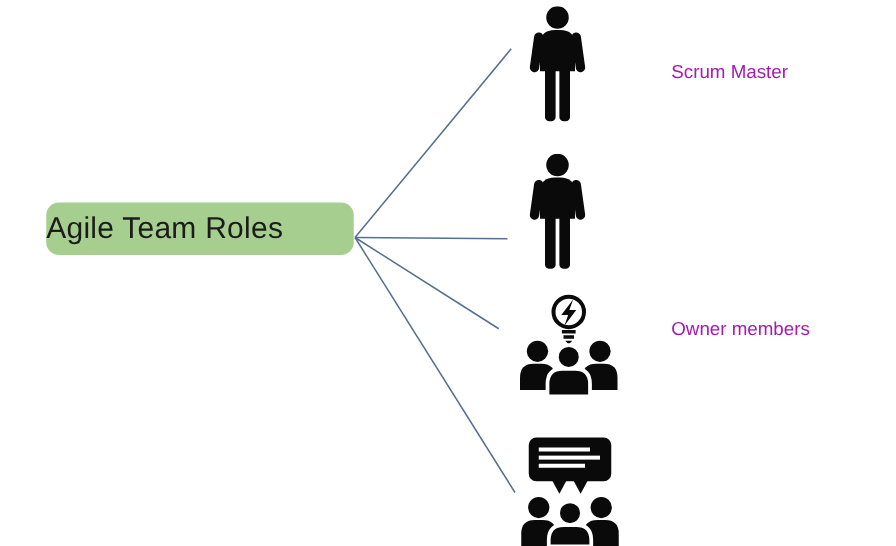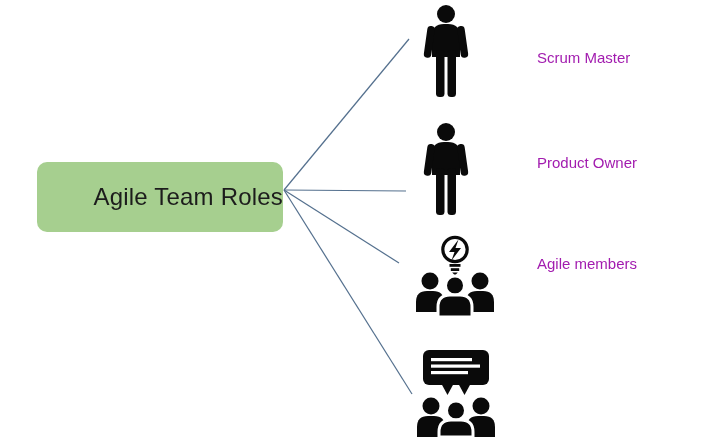--- a/index.html
+++ b/index.html
@@ -6,24 +6,24 @@
   .canvas{
     position:relative;
     width:717px;height:437px;
     background:#ffffff;
     overflow:hidden;
     font-family:"Liberation Sans", sans-serif;
   }
   .connectors{position:absolute;left:0;top:0;width:717px;height:437px;}
   .root-box{
     position:absolute;
-    left:37px;top:162px;width:246px;height:70px;
+    left:37px;top:162px;width:246px;height:42px;
     background:#A6CF8F;
     border-radius:10px;
-    display:flex;align-items:center;justify-content:flex-end;
+    display:flex;align-items:center;justify-content:flex-start;
     font-size:24px;color:#1C1C1C;
     letter-spacing:0.2px;
   }
   .icon{position:absolute;}
   .icon svg{display:block;}
   .branch-label{
     position:absolute;
     left:537px;height:30px;line-height:30px;
     font-size:15px;color:#a21caf;
     white-space:nowrap;
@@ -70,21 +70,20 @@
       <g fill="#0A0A0A">
         <circle cx="23" cy="9" r="9"></circle>
         <path d="M9,52 L9,31 Q9,19 21,19 L25,19 Q37,19 37,31 L37,52 Z"></path>
         <rect x="4.5" y="21" width="7.5" height="32" rx="3.7" transform="rotate(8 8.2 23)"></rect>
         <rect x="34" y="21" width="7.5" height="32" rx="3.7" transform="rotate(-8 37.8 23)"></rect>
         <rect x="13" y="45" width="8.5" height="47" rx="3.5"></rect>
         <rect x="24.5" y="45" width="8.5" height="47" rx="3.5"></rect>
       </g>
     </svg>
   </div>
-  <div class="branch-label lbl-2">Product Owner</div>
 
   <div class="icon" style="left:413px;top:234px;">
     <svg width="84" height="84" viewBox="0 0 84 84" xmlns="http://www.w3.org/2000/svg">
       <g fill="#0A0A0A">
 
         <circle cx="42" cy="15.5" r="12.2" fill="none" stroke="#0A0A0A" stroke-width="3.2"></circle>
         <polygon points="45.5,5.5 36,18 41.5,18 38.5,26.5 48,14 42.5,14"></polygon>
         <rect x="36.5" y="30" width="11" height="2.8"></rect>
         <rect x="37.8" y="34.2" width="8.4" height="2.8"></rect>
         <polygon points="39.2,38.6 44.8,38.6 42,41.6"></polygon>
@@ -93,21 +92,21 @@
         <path d="M3,78 L3,68 Q3,57 14,57 L20,57 Q31,57 31,68 L31,78 Z"></path>
 
         <circle cx="67" cy="47" r="8.5"></circle>
         <path d="M53,78 L53,68 Q53,57 64,57 L70,57 Q81,57 81,68 L81,78 Z"></path>
 
         <circle cx="42" cy="51.5" r="9.5" stroke="#fff" stroke-width="3"></circle>
         <path d="M25,83 L25,73 Q25,61 37,61 L47,61 Q59,61 59,73 L59,83 Z" stroke="#fff" stroke-width="3"></path>
       </g>
     </svg>
   </div>
-  <div class="branch-label lbl-3">Agile members</div>
+  <div class="branch-label lbl-3">Owner members</div>
 
   <div class="icon" style="left:414px;top:349px;">
     <svg width="84" height="88" viewBox="0 0 84 88" xmlns="http://www.w3.org/2000/svg">
       <g fill="#0A0A0A">
 
         <rect x="9" y="1" width="66" height="35" rx="6"></rect>
         <polygon points="27,34 40,34 33.5,46"></polygon>
         <polygon points="44,34 57,34 50.5,46"></polygon>
         <rect x="17" y="9" width="41" height="3.2" fill="#fff"></rect>
         <rect x="17" y="15.5" width="49" height="3.2" fill="#fff"></rect>

